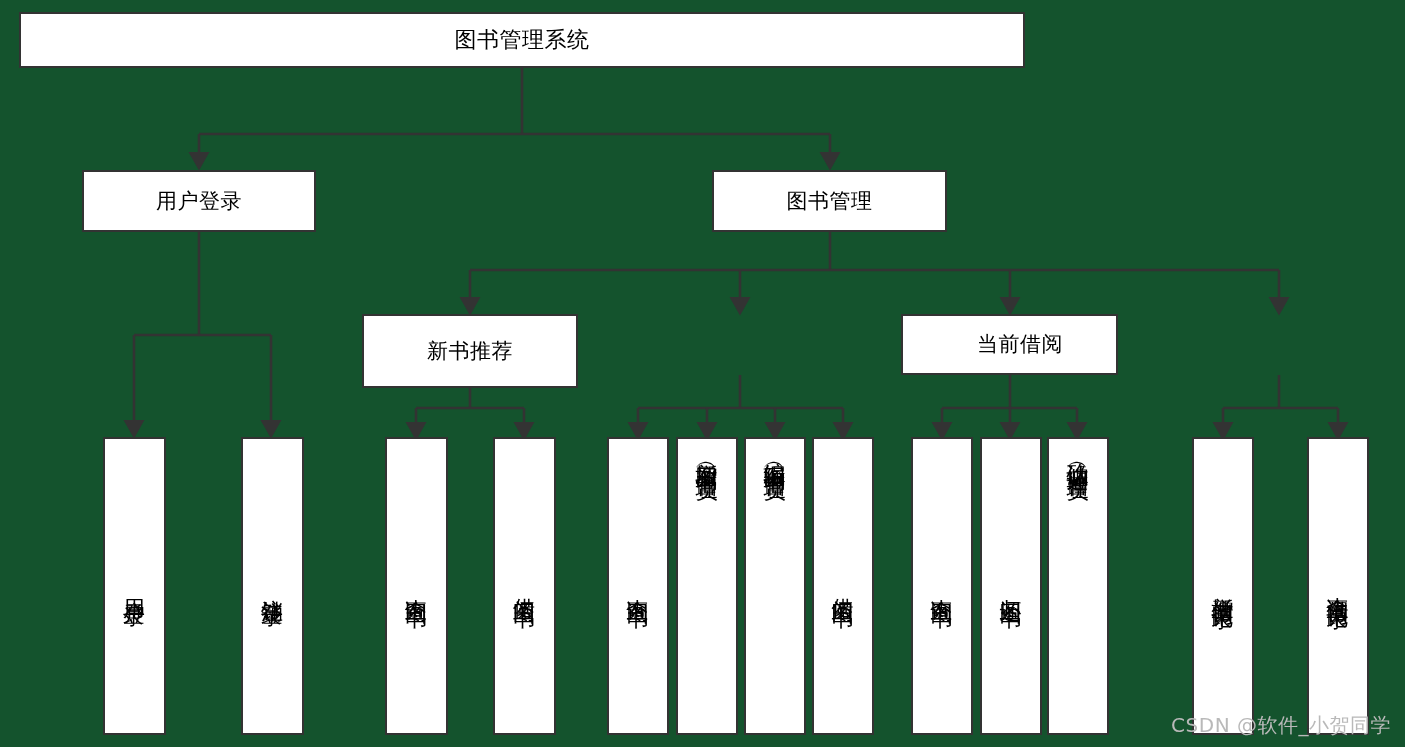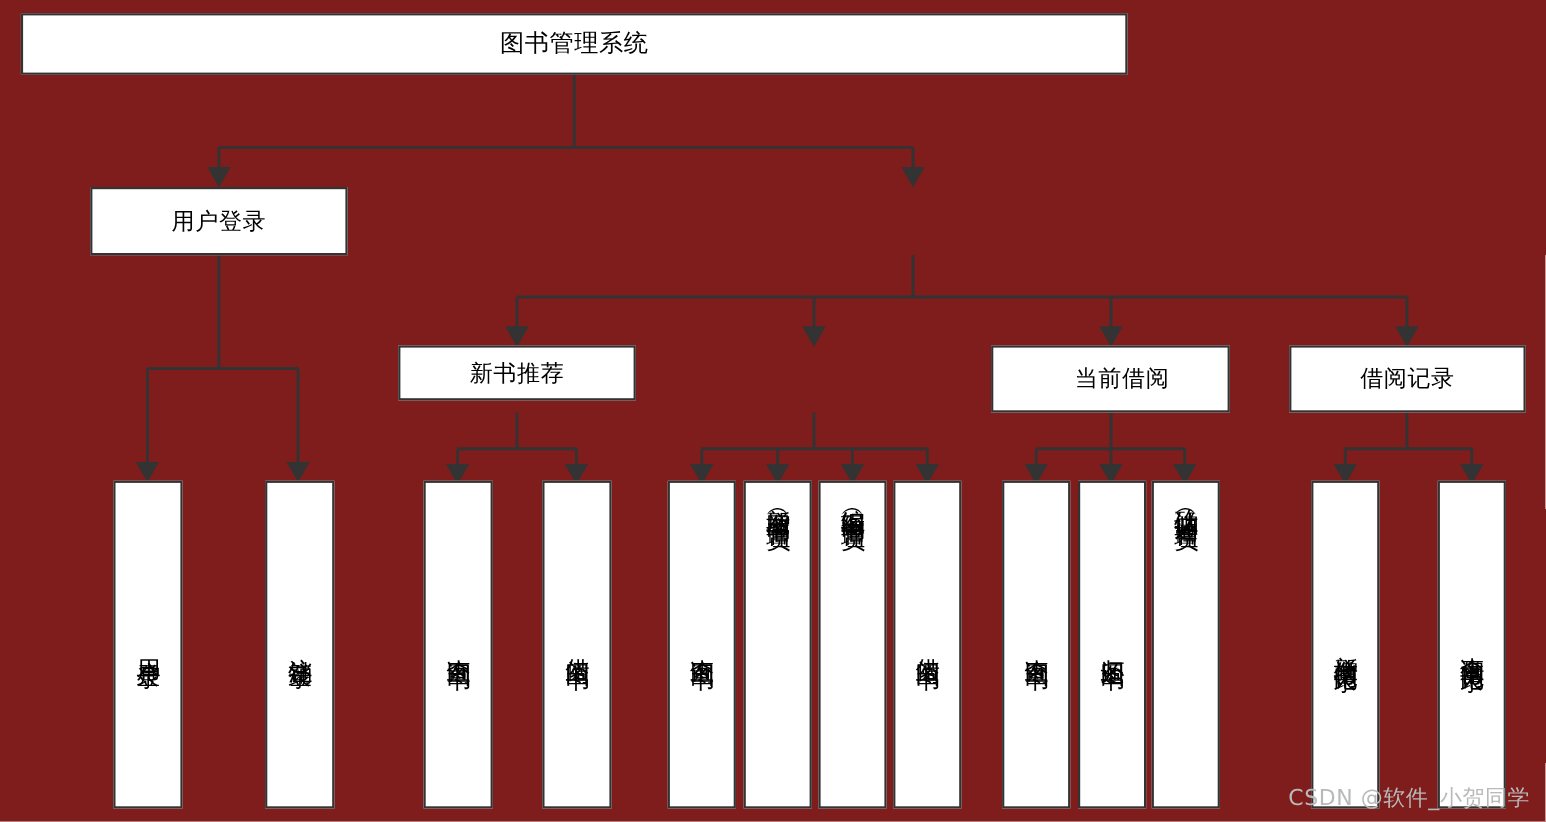--- a/index.html
+++ b/index.html
@@ -8,21 +8,21 @@
     padding: 0;
     background: #ffffff;
   }
   body {
     font-family: "DejaVu Sans", "Liberation Sans", sans-serif;
   }
   #diagram-root {
     position: relative;
     width: 1405px;
     height: 747px;
-    background: #7f1d1d;
+    background: #14532d;
     overflow: hidden;
   }
   #edges-layer {
     position: absolute;
     left: 0;
     top: 0;
     width: 1405px;
     height: 747px;
     pointer-events: none;
   }
@@ -137,33 +137,33 @@
   </svg>
 
   <div class="node horiz root" style="left:19px; top:12px; width:1006px; height:56px;">
     <span class="node-label">图书管理系统</span>
   </div>
 
   <div class="node horiz" style="left:82px; top:170px; width:234px; height:62px;">
     <span class="node-label">用户登录</span>
   </div>
 
-
-  <div class="node horiz" style="left:362px; top:314px; width:216px; height:50px;">
+  <div class="node horiz" style="left:712px; top:170px; width:235px; height:62px;">
+    <span class="node-label">图书管理</span>
+  </div>
+
+  <div class="node horiz" style="left:362px; top:314px; width:216px; height:74px;">
     <span class="node-label">新书推荐</span>
   </div>
 
 
   <div class="node horiz" style="left:901px; top:314px; width:217px; height:61px;padding-left:21px;">
     <span class="node-label">当前借阅</span>
   </div>
 
-  <div class="node horiz" style="left:1172px; top:314px; width:215px; height:61px;">
-    <span class="node-label">借阅记录</span>
-  </div>
 
   <div class="node vert centered" style="left:103px; top:437px; width:63px; height:298px;">
     <span class="node-label">用户登录</span>
   </div>
 
   <div class="node vert centered" style="left:241px; top:437px; width:63px; height:298px;">
     <span class="node-label">注销登录</span>
   </div>
 
   <div class="node vert centered" style="left:385px; top:437px; width:63px; height:298px;">

